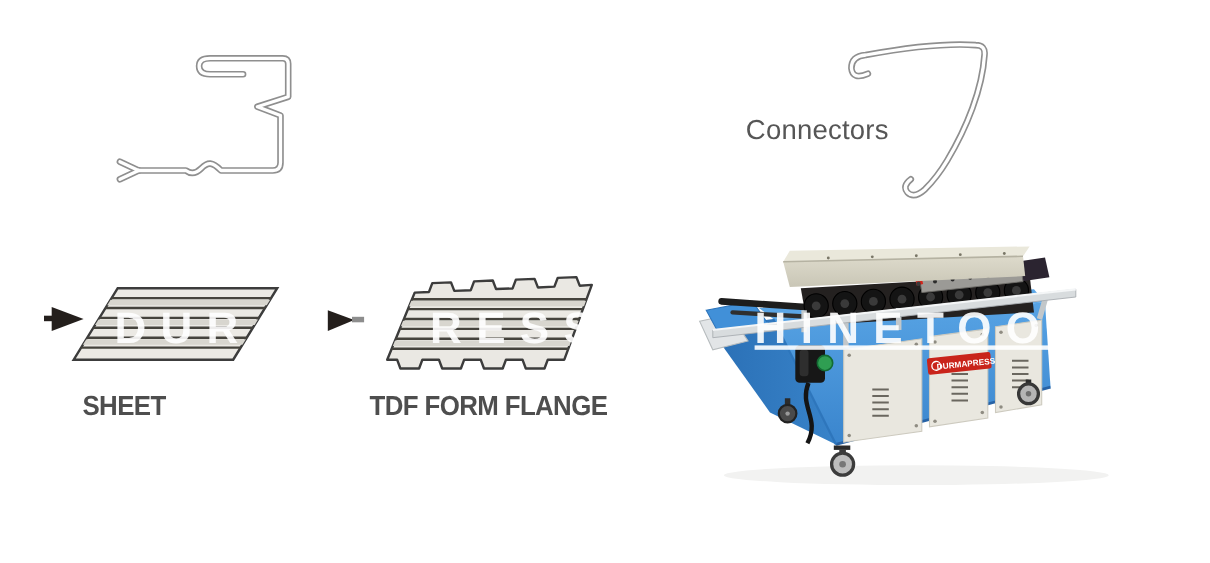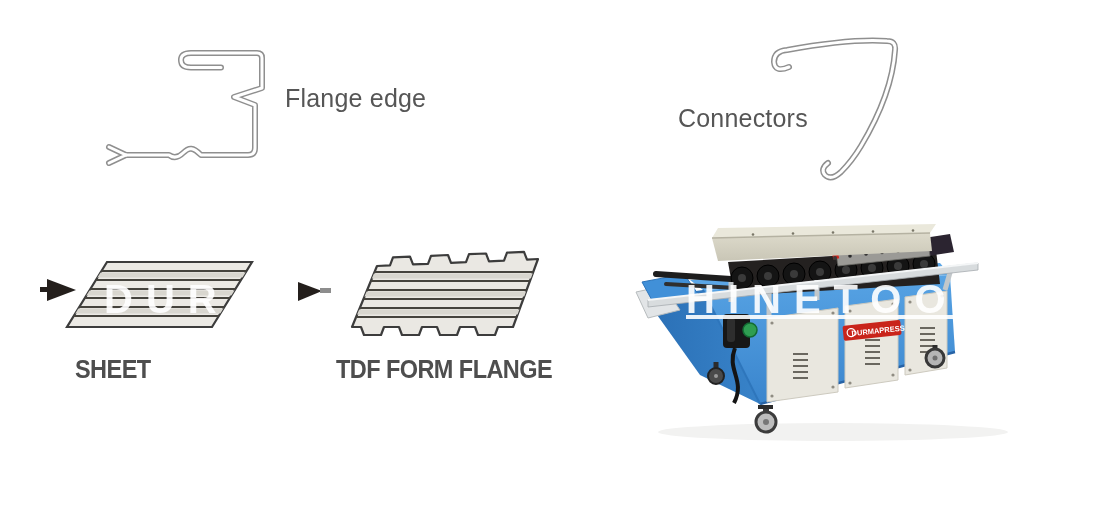--- a/index.html
+++ b/index.html
@@ -44,21 +44,20 @@
       <path d="M 136 39.5 L 106 39.5 Q 96 39.5 96 32 Q 96 25 106 25 L 172 25 Q 177 25 177 30
                L 177 60 L 149 69 L 170 77 L 170 120 Q 170 127 163 127 L 116 127
                C 108 119 104 119 98 125 C 93 130 88 130 84 127 L 41 127" stroke="#8f8f8f" stroke-width="6"></path>
       <path d="M 41 127 L 24 119 M 41 127 L 24 135" stroke="#8f8f8f" stroke-width="6"></path>
       <path d="M 136 39.5 L 106 39.5 Q 96 39.5 96 32 Q 96 25 106 25 L 172 25 Q 177 25 177 30
                L 177 60 L 149 69 L 170 77 L 170 120 Q 170 127 163 127 L 116 127
                C 108 119 104 119 98 125 C 93 130 88 130 84 127 L 41 127" stroke="#ffffff" stroke-width="3"></path>
       <path d="M 41 127 L 24 119 M 41 127 L 24 135" stroke="#ffffff" stroke-width="3"></path>
     </g>
   </svg>
-  <div class="abs caption lbl-flange-edge">Flange edge</div>
 
   <svg class="abs svg-connectors" width="140" height="155" viewBox="0 0 140 155">
     <g fill="none" stroke-linejoin="round" stroke-linecap="round">
       <path d="M 24 31 Q 10 37 9 26 Q 9 15 22 14 C 55 8 95 3 122 5 Q 131 5 130 14
                C 128 45 114 80 96 110 C 90 120 82 130 76 136 Q 66 145 60 139 Q 55 133 63 127" stroke="#8f8f8f" stroke-width="6"></path>
       <path d="M 24 31 Q 10 37 9 26 Q 9 15 22 14 C 55 8 95 3 122 5 Q 131 5 130 14
                C 128 45 114 80 96 110 C 90 120 82 130 76 136 Q 66 145 60 139 Q 55 133 63 127" stroke="#ffffff" stroke-width="3"></path>
     </g>
   </svg>
   <div class="abs caption lbl-connectors">Connectors</div>
@@ -274,15 +273,16 @@
       <line x1="138" y1="219" x2="138" y2="227" stroke="#3a3a3a" stroke-width="6"></line>
       <circle cx="138" cy="232" r="10" fill="#bdbdbd" stroke="#3c3c3c" stroke-width="3"></circle>
       <circle cx="138" cy="232" r="3" fill="#777777"></circle>
       <line x1="307" y1="155" x2="307" y2="162" stroke="#2b2b2b" stroke-width="5"></line>
       <circle cx="307" cy="168" r="9" fill="#b5b5b5" stroke="#383838" stroke-width="3"></circle>
       <circle cx="307" cy="168" r="2.5" fill="#6f6f6f"></circle>
     </g>
   </svg>
 
   <span class="abs watermark wm-left">DUR</span>
+  <span class="abs watermark wm-mid">RESS</span>
   <span class="abs watermark wm-right">HINETOO</span>
 
 </div>
 
 </body></html>

